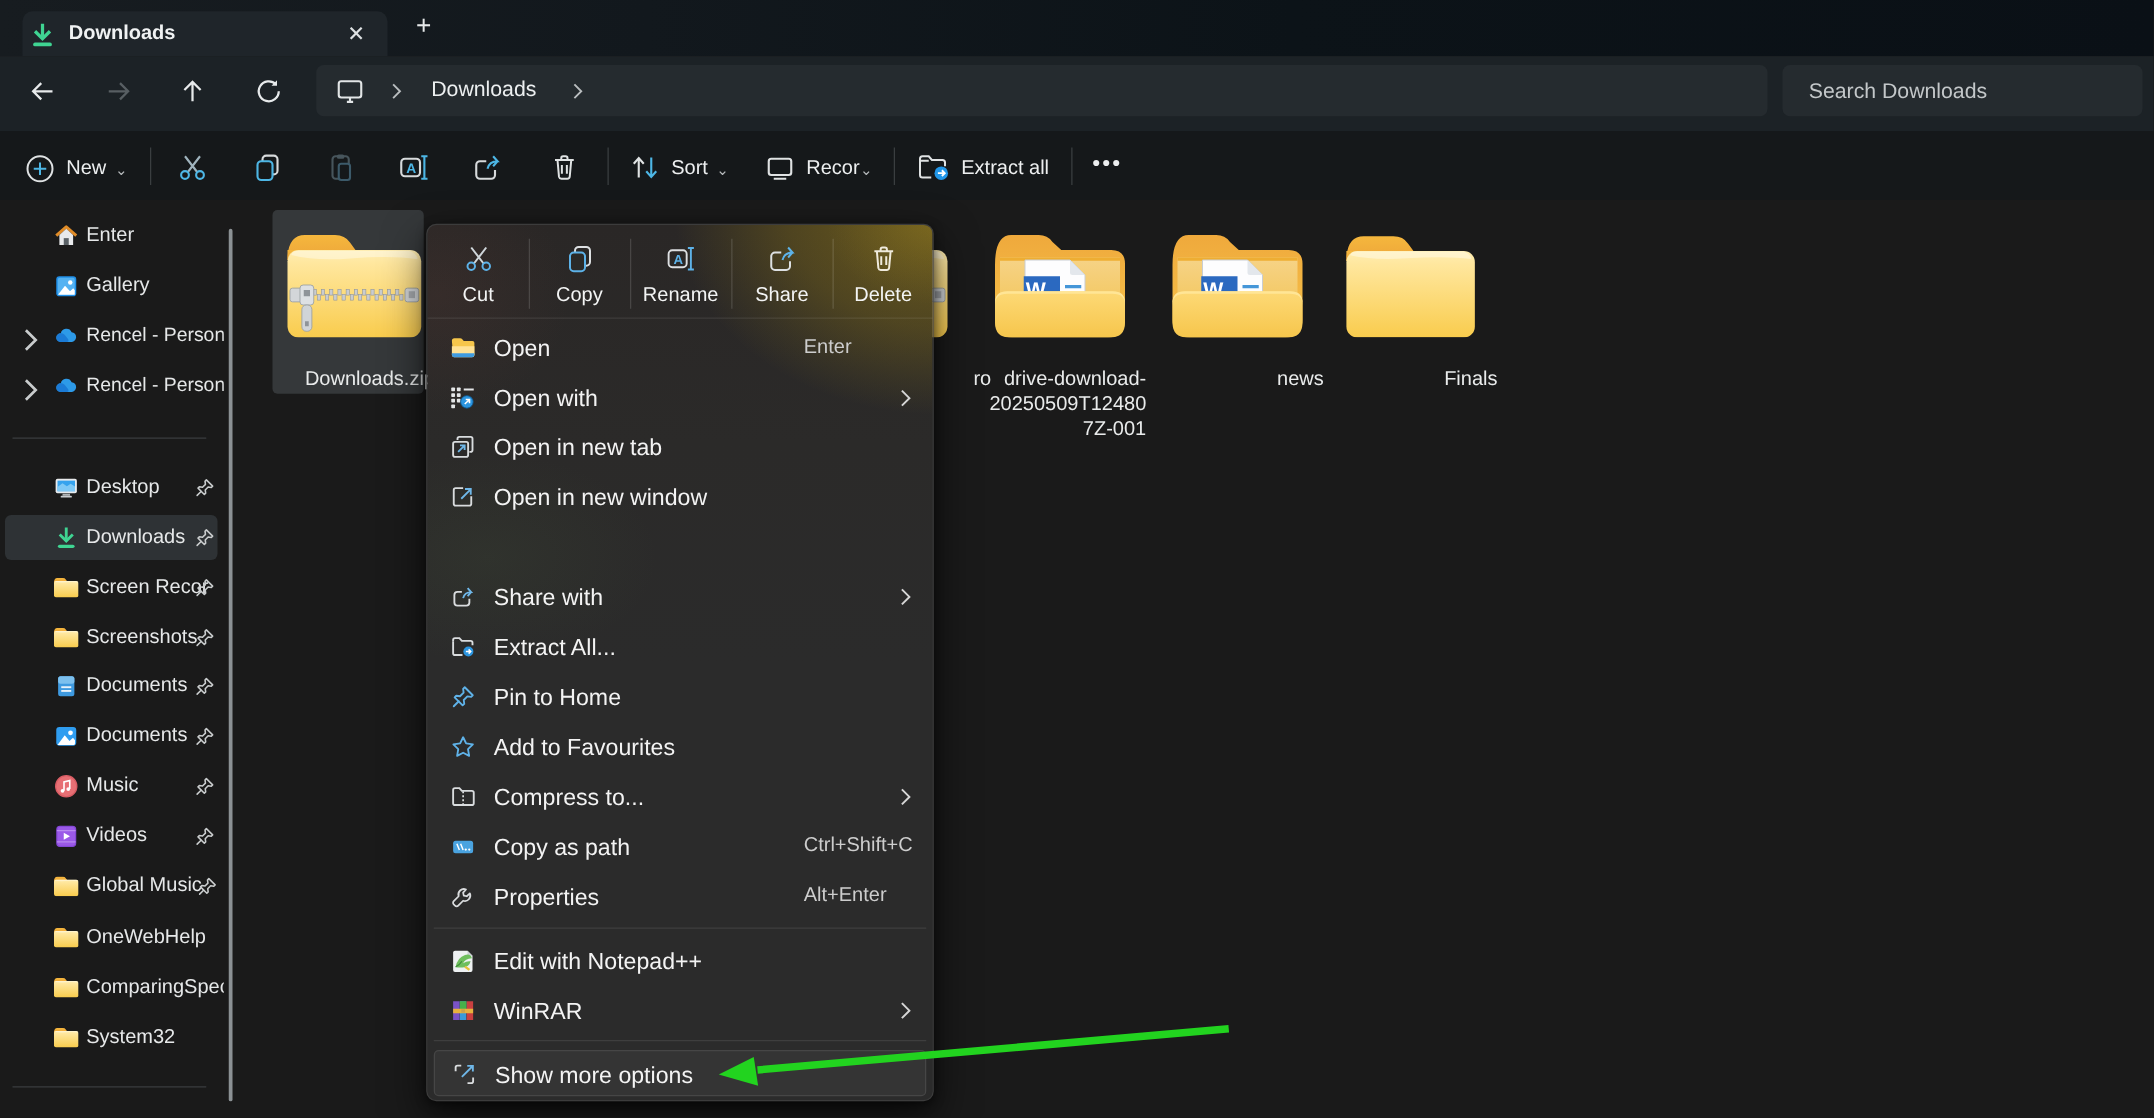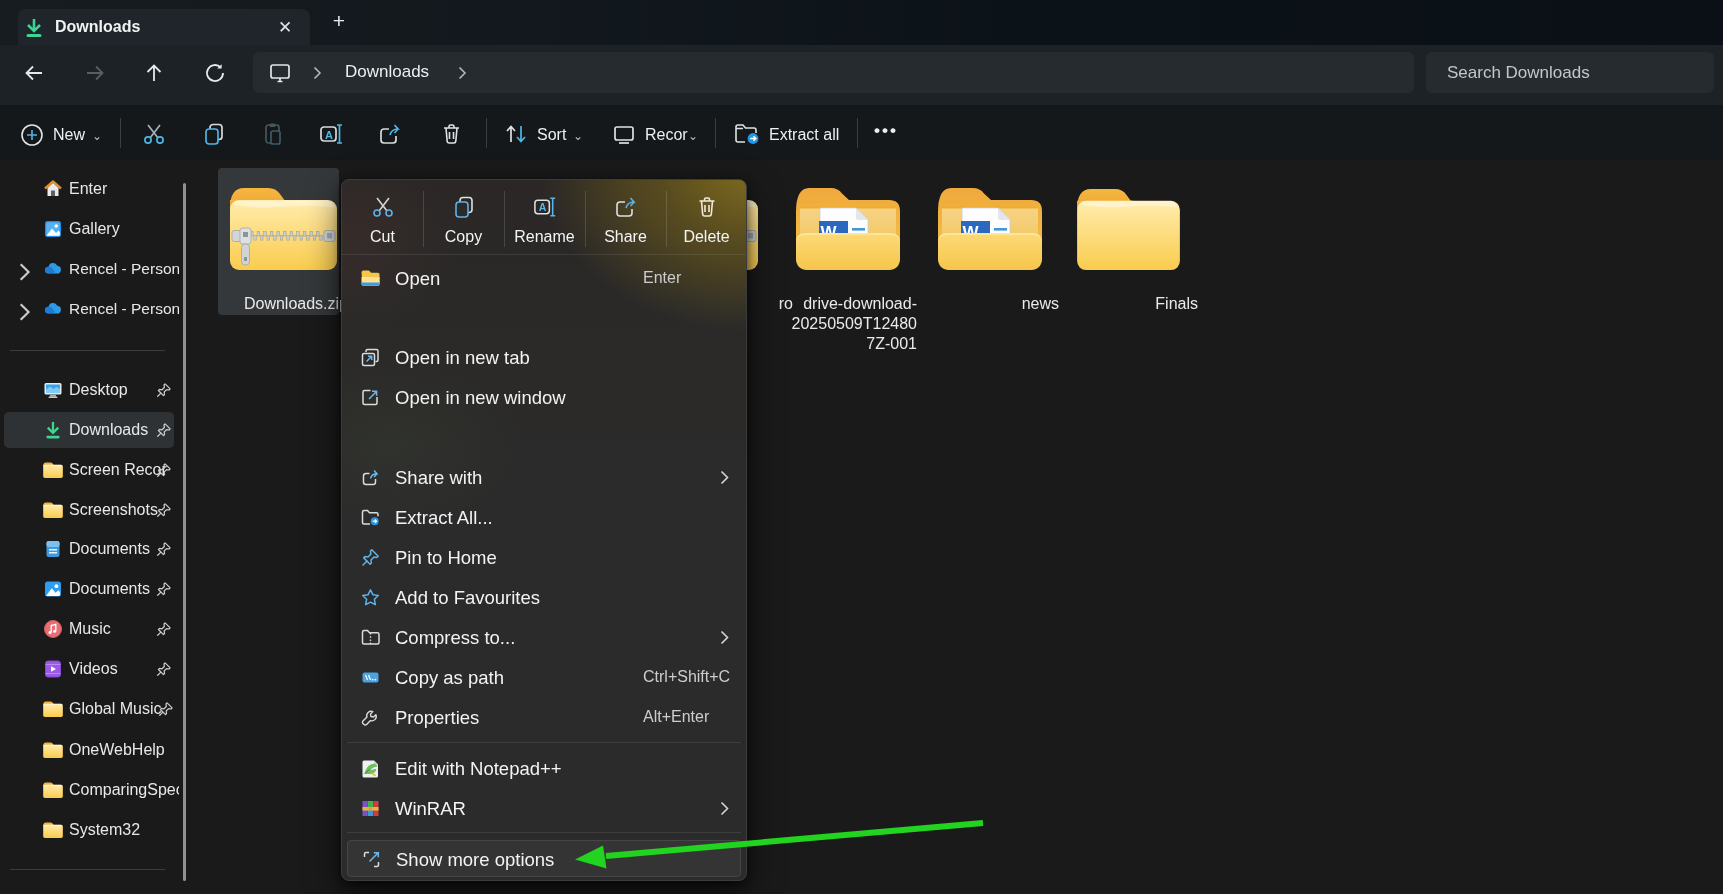--- a/index.html
+++ b/index.html
@@ -535,20 +535,41 @@
 
       <div class="mrow" style="top:78px">
         <svg class="mic" viewBox="0 0 21 21">
             <path d="M1.5 4.5 Q1.5 2.5 3.5 2.5 h4.5 q1.2 0 2 1 l1 1.2 h7 q1.5 0 1.5 1.5 V16 q0 1.5-1.5 1.5 h-14 q-1.5 0-1.5-1.5 Z" fill="#f6c64b"></path>
             <path d="M1.5 9 h18 V16 q0 1.7-1.7 1.7 H3.2 q-1.7 0-1.7-1.7 Z" fill="#ffe296"></path>
             <path d="M1.5 14.5 h18 V16 q0 1.7-1.7 1.7 H3.2 q-1.7 0-1.7-1.7 Z" fill="#3f9be0"></path>
           </svg>
         <div class="mtxt">Open</div>
         <div class="macc">Enter</div>
       </div>
+      <div class="mrow" style="top:118px">
+        <svg class="mic" viewBox="0 0 21 21">
+            <g fill="#e4e6e7">
+              <rect x="1" y="2" width="3" height="3" rx=".6"></rect>
+              <rect x="5.5" y="2" width="3" height="3" rx=".6"></rect>
+              <rect x="1" y="6.5" width="3" height="3" rx=".6"></rect>
+              <rect x="5.5" y="6.5" width="3" height="3" rx=".6"></rect>
+              <rect x="1" y="11" width="3" height="3" rx=".6"></rect>
+              <rect x="5.5" y="11" width="3" height="3" rx=".6"></rect>
+              <rect x="1" y="15.5" width="3" height="3" rx=".6"></rect>
+            </g>
+            <path d="M11 3.5h8" stroke="#e4e6e7" stroke-width="1.6"></path>
+            <circle cx="13.5" cy="13.5" r="5" fill="#2b95e0"></circle>
+            <circle cx="13.5" cy="13.5" r="5" fill="none" stroke="#0e5a94" stroke-width=".7"></circle>
+            <path d="M11.8 15.2 L15.4 11.8 M12.6 11.6 h3 v3" stroke="#fff" stroke-width="1.3" fill="none"></path>
+          </svg>
+        <div class="mtxt">Open with</div>
+        <svg class="mchev" width="11" height="17" viewBox="0 0 11 17">
+            <path d="M2.5 2.5 L8.5 8.5 L2.5 14.5" stroke="#d5d5d5" stroke-width="1.6" fill="none"></path>
+          </svg>
+      </div>
       <div class="mrow" style="top:157px">
         <svg class="mic" viewBox="0 0 21 21">
             <path d="M6 5 V4 q0-1.5 1.5-1.5 h9 Q18 2.5 18 4 v9 q0 1.5-1.5 1.5 h-1" stroke="#d9dcde" stroke-width="1.5" fill="none"></path>
             <rect x="2.5" y="6.5" width="12" height="12" rx="1.5" stroke="#d9dcde" stroke-width="1.5" fill="none"></rect>
             <path d="M6.5 14.5 L11.5 9.5 M8 9.3 h3.7 V13" stroke="#6fb7e8" stroke-width="1.5" fill="none"></path>
           </svg>
         <div class="mtxt">Open in new tab</div>
       </div>
       <div class="mrow" style="top:197px">
         <svg class="mic" viewBox="0 0 21 21">

